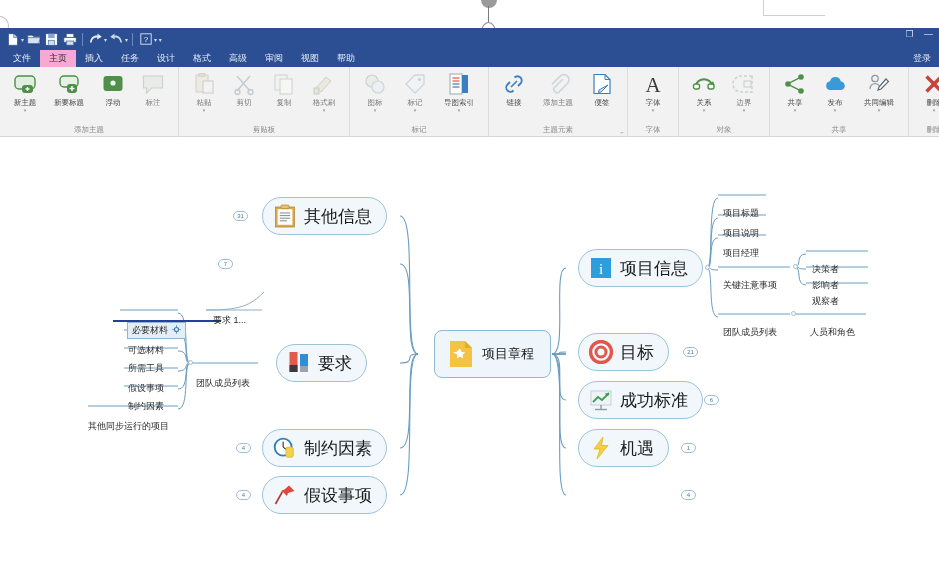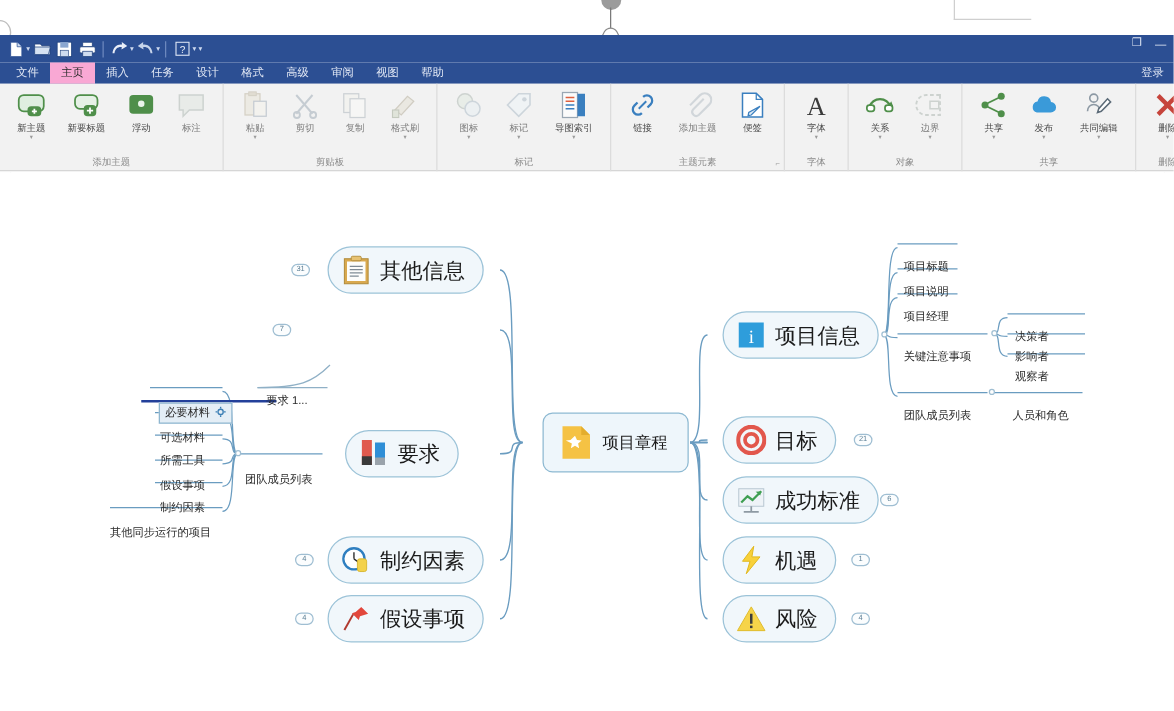--- a/index.html
+++ b/index.html
@@ -574,30 +574,20 @@
         <svg width="20" height="24" viewBox="0 0 20 24">
             <polygon points="12,1 3,13 9,13 6,23 17,9.5 10.5,9.5" fill="#f8d13a" stroke="#e0b81f" stroke-width=".8"></polygon>
           </svg>
       </span>
       <span class="ntext">机遇</span>
     </div>
     <div class="collapse" style="left:681px; top:305px;">
       <span>1</span>
     </div>
 
-    <div class="node" style="left:578px; top:338px;">
-      <span class="nicon">
-        <svg width="24" height="22" viewBox="0 0 24 22">
-            <polygon points="12,1.5 23,20.5 1,20.5" fill="#f6d44a" stroke="#e0bc2c" stroke-width=".8"></polygon>
-            <rect x="11" y="7" width="2" height="8" fill="#3d3d3d"></rect>
-            <rect x="11" y="16.5" width="2" height="2" fill="#3d3d3d"></rect>
-          </svg>
-      </span>
-      <span class="ntext">风险</span>
-    </div>
     <div class="collapse" style="left:681px; top:352px;">
       <span>4</span>
     </div>
 
     <div class="junction" style="left:705px; top:127px;"></div>
     <div class="leaf" style="left:723px; top:49px;">项目标题</div>
     <div class="leaf" style="left:723px; top:69px;">项目说明</div>
     <div class="leaf" style="left:723px; top:89px;">项目经理</div>
     <div class="leaf" style="left:723px; top:121px;">关键注意事项</div>
     <div class="leaf" style="left:723px; top:168px;">团队成员列表</div>

